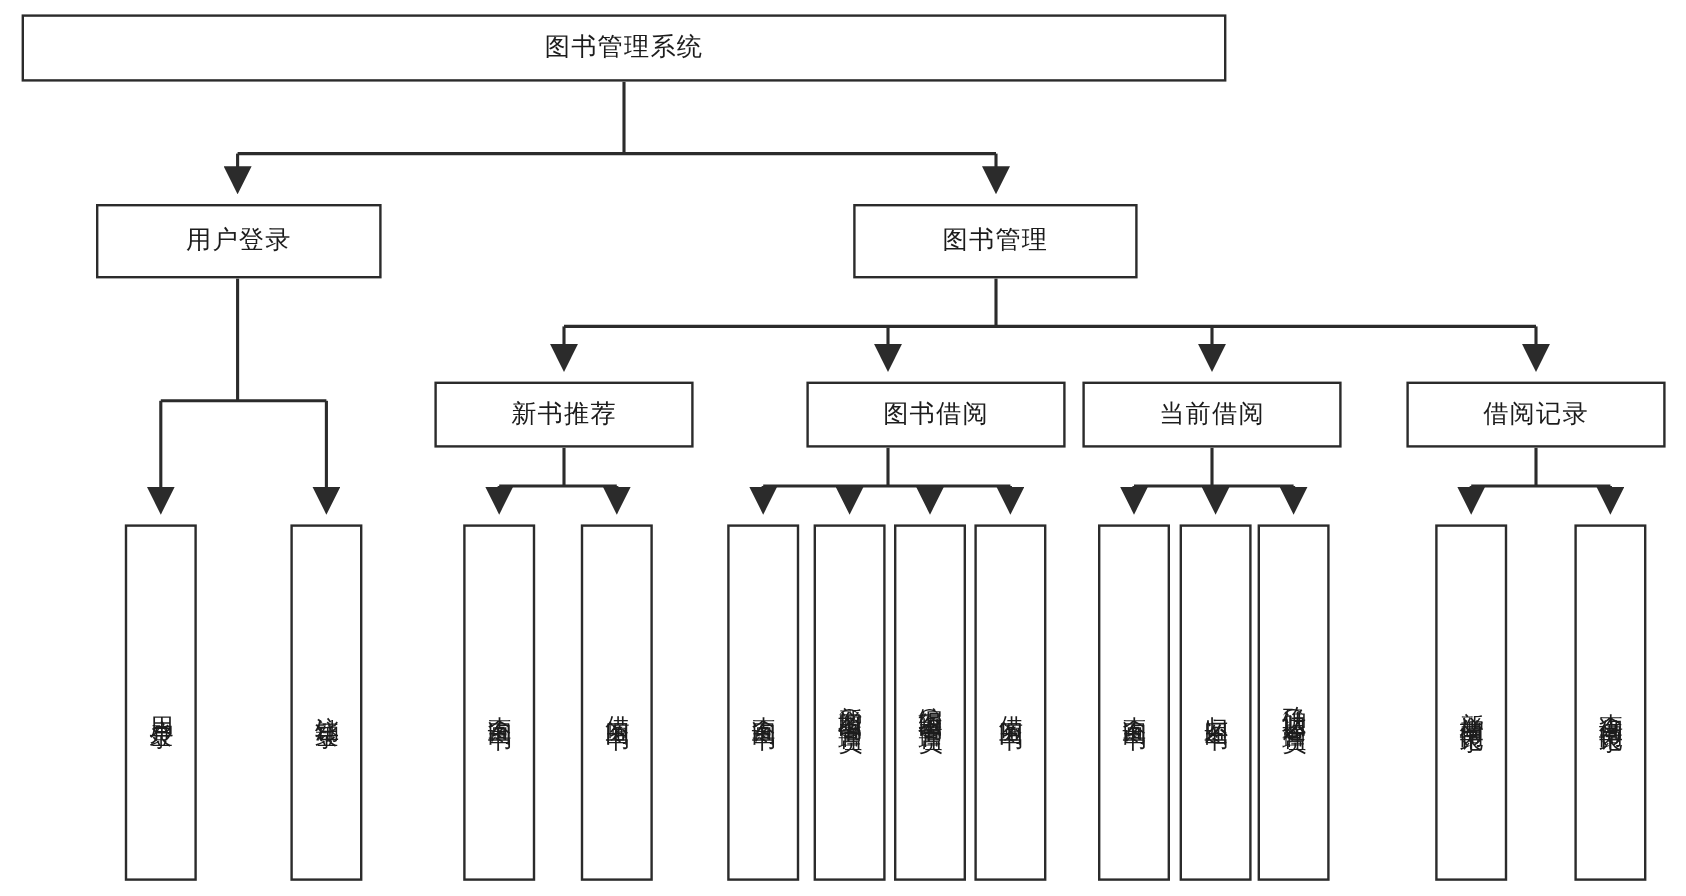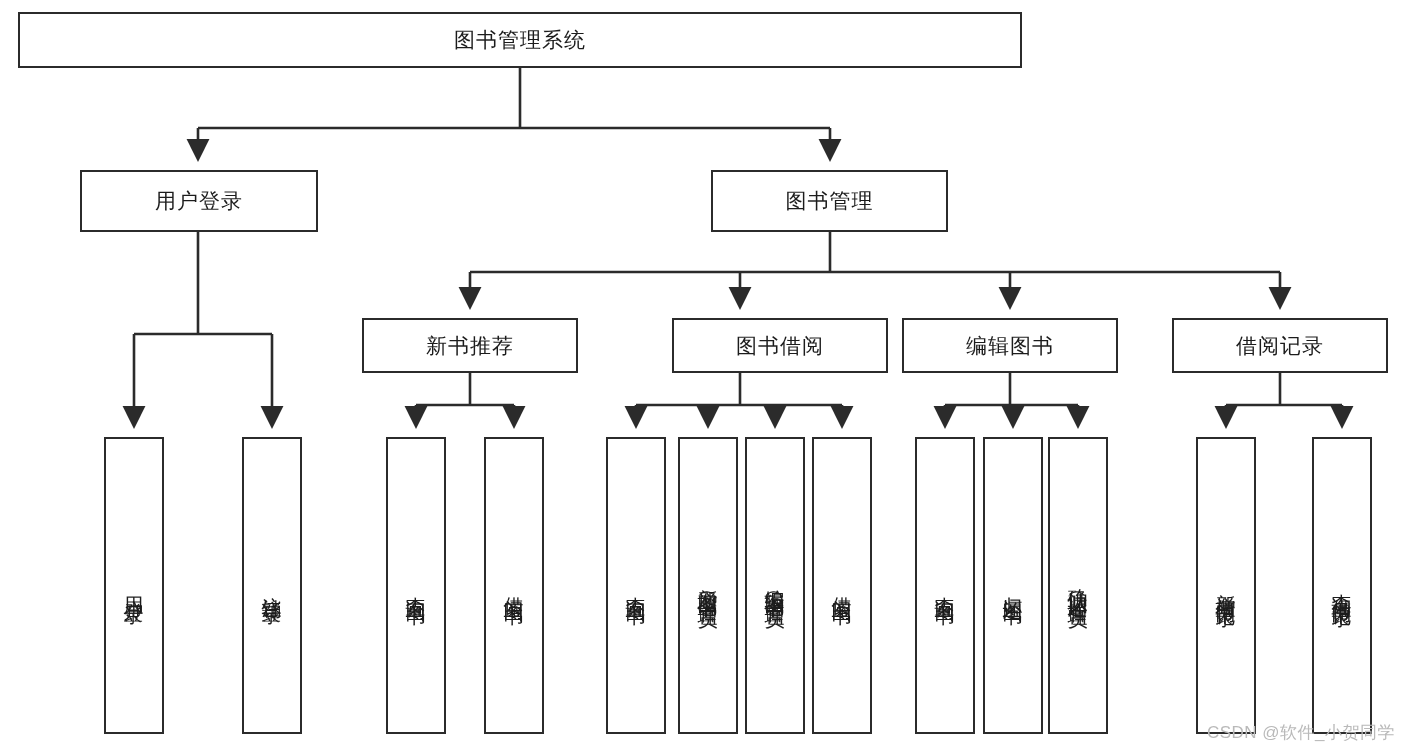--- a/index.html
+++ b/index.html
@@ -127,21 +127,21 @@
     <span class="txt">图书管理</span>
   </div>
 
   <div class="node h" style="left:362px;top:318px;width:216px;height:55px;">
     <span class="txt">新书推荐</span>
   </div>
   <div class="node h" style="left:632px;top:318px;width:216px;height:55px;margin-left:40px;">
     <span class="txt">图书借阅</span>
   </div>
   <div class="node h" style="left:902px;top:318px;width:216px;height:55px;">
-    <span class="txt">编辑图书</span>
+    <span class="txt">当前借阅</span>
   </div>
   <div class="node h" style="left:1172px;top:318px;width:216px;height:55px;align-items:center;">
     <span class="txt">借阅记录</span>
   </div>
 
   <div class="node v" style="left:104px;top:437px;width:60px;height:297px;">
     <span class="txt">用户登录</span>
   </div>
   <div class="node v" style="left:242px;top:437px;width:60px;height:297px;">
     <span class="txt">注销登录</span>
@@ -173,14 +173,13 @@
   <div class="node v" style="left:1048px;top:437px;width:60px;height:297px;">
     <span class="txt">确认归还（管理员）</span>
   </div>
   <div class="node v" style="left:1196px;top:437px;width:60px;height:297px;">
     <span class="txt">新增借阅记录</span>
   </div>
   <div class="node v" style="left:1312px;top:437px;width:60px;height:297px;">
     <span class="txt">查询借阅记录</span>
   </div>
 
-  <div class="watermark">CSDN @软件_小贺同学</div>
 </div>
 
 </body></html>

